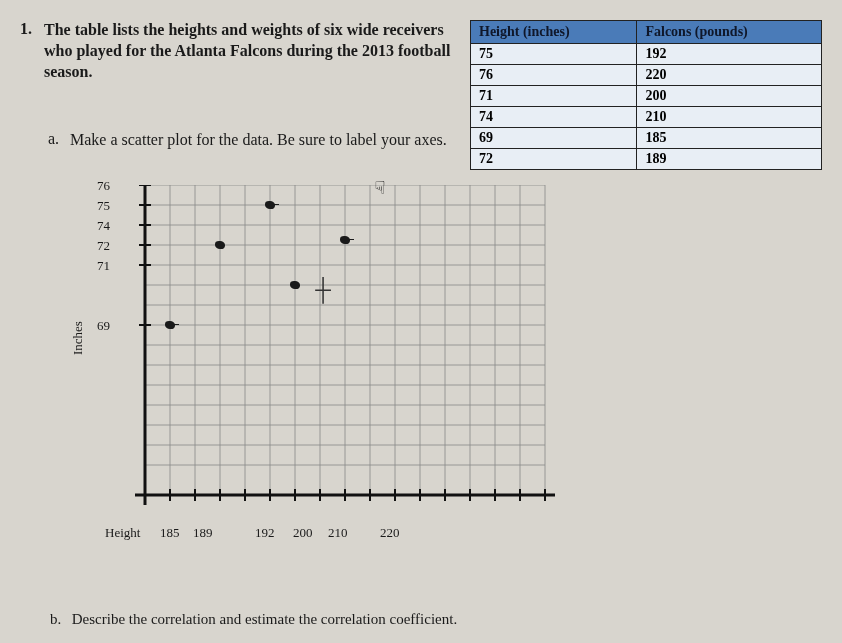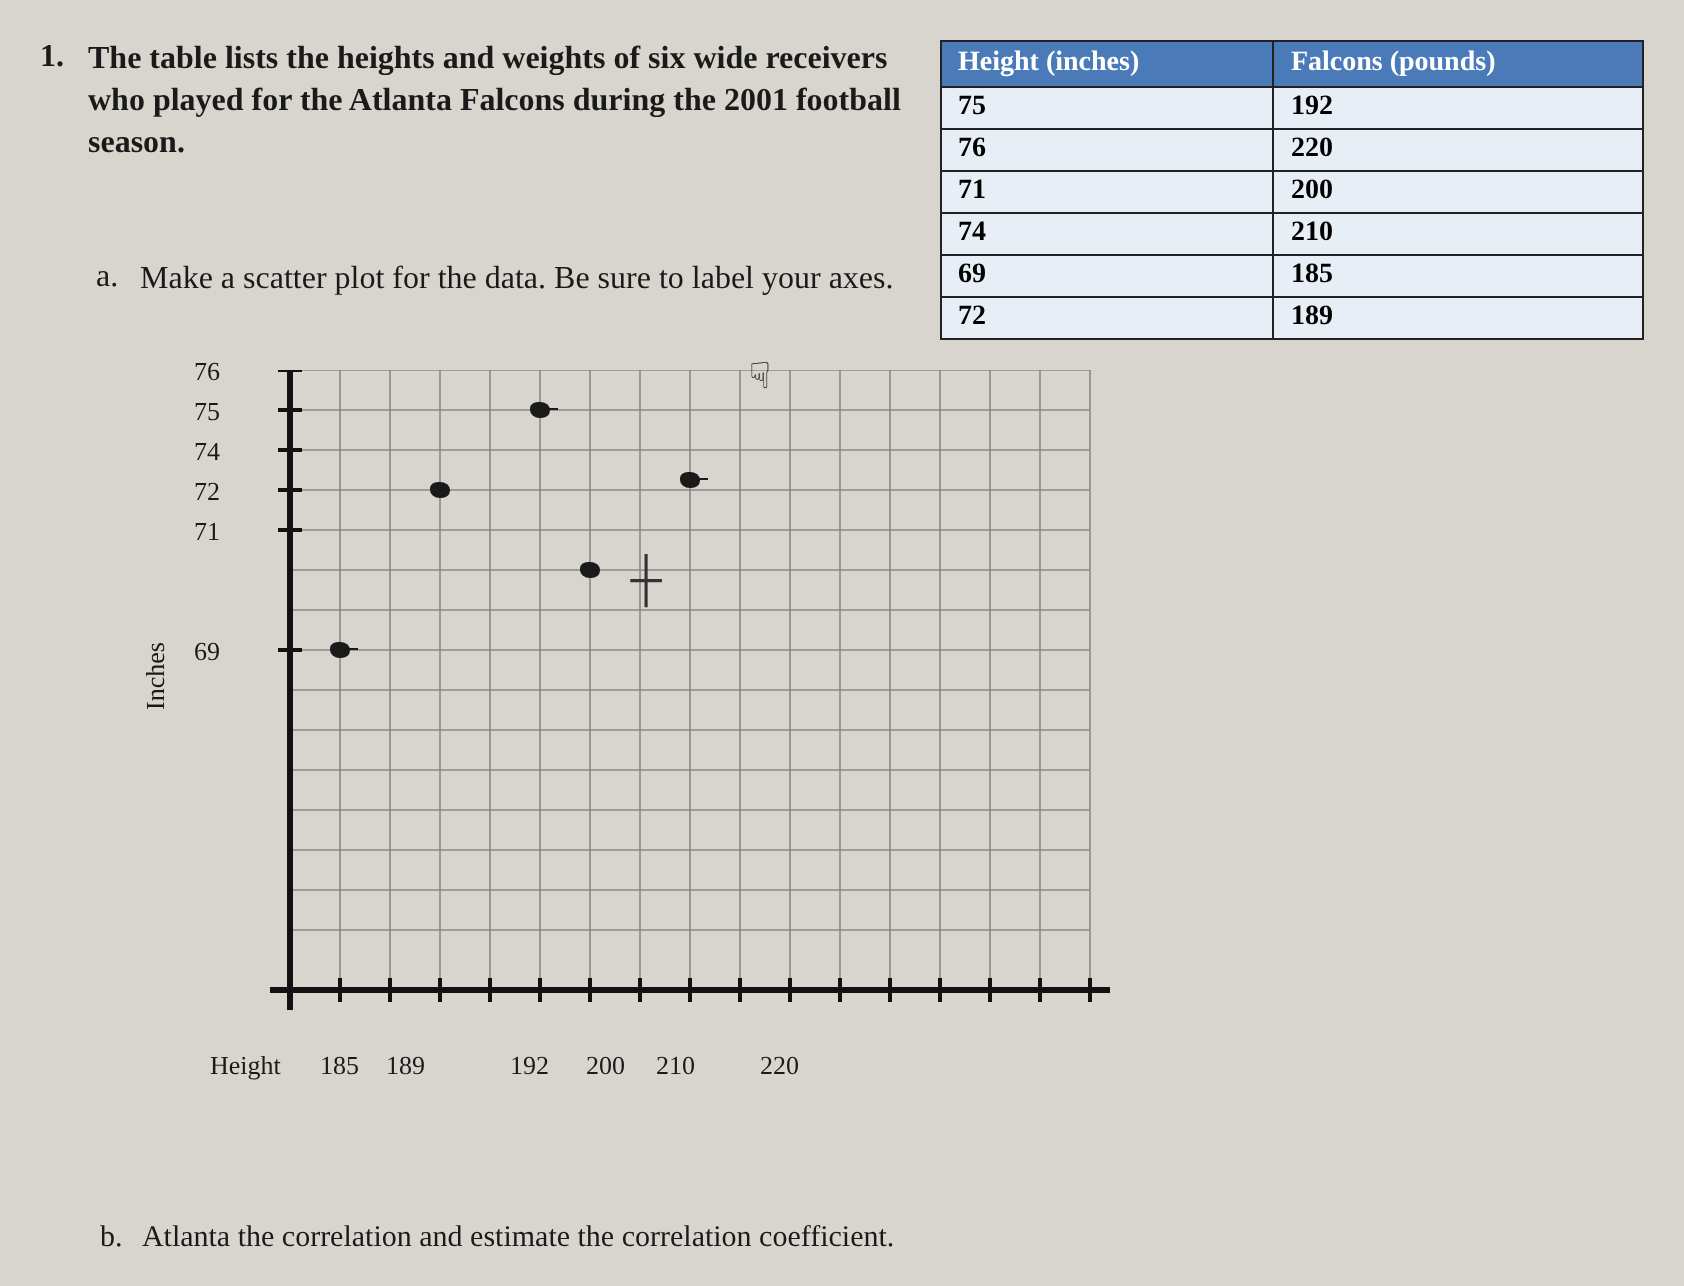--- a/index.html
+++ b/index.html
@@ -51,21 +51,21 @@
     line-height: 1.3;
   }
   .data-table {
     border-collapse: collapse;
     width: 370px;
     font-weight: bold;
     font-size: 14px;
   }
   .data-table th {
     background: #4a7bb8;
-    color: #ffffff;
+    color: #0f172a;
     border: 1px solid #222;
     padding: 3px 8px;
     text-align: left;
   }
   .data-table td {
     border: 1px solid #222;
     padding: 2px 8px;
     background: #e8eef5;
     color: #000;
   }
@@ -154,21 +154,21 @@
     left: 50px;
     font-size: 15px;
   }
 </style>
 </head>
 <body>
 
 <div class="top-section">
   <div class="question-block">
     <span class="q-number">1.</span>
-    <span class="q-text">The table lists the heights and weights of six wide receivers who played for the Atlanta Falcons during the 2001 football season.</span>
+    <span class="q-text">The table lists the heights and weights of six wide receivers who played for the Atlanta Falcons during the 2013 football season.</span>
     <div class="sub-q">
       <span class="sub-letter">a.</span>
       <span class="sub-text">Make a scatter plot for the data. Be sure to label your axes.</span>
     </div>
   </div>
   <table class="data-table">
     <thead>
       <tr>
         <th>Height (inches)</th>
         <th>Falcons (pounds)</th>
@@ -292,14 +292,14 @@
     <span class="x-label-item" style="left:78px">189</span>
     <span class="x-label-item" style="left:140px">192</span>
     <span class="x-label-item" style="left:178px">200</span>
     <span class="x-label-item" style="left:213px">210</span>
     <span class="x-label-item" style="left:265px">220</span>
   </div>
 </div>
 
 <div class="bottom-q">
   <span class="sub-letter">b.</span>
-  <span>Atlanta the correlation and estimate the correlation coefficient.</span>
+  <span>Describe the correlation and estimate the correlation coefficient.</span>
 </div>
 
 </body></html>

